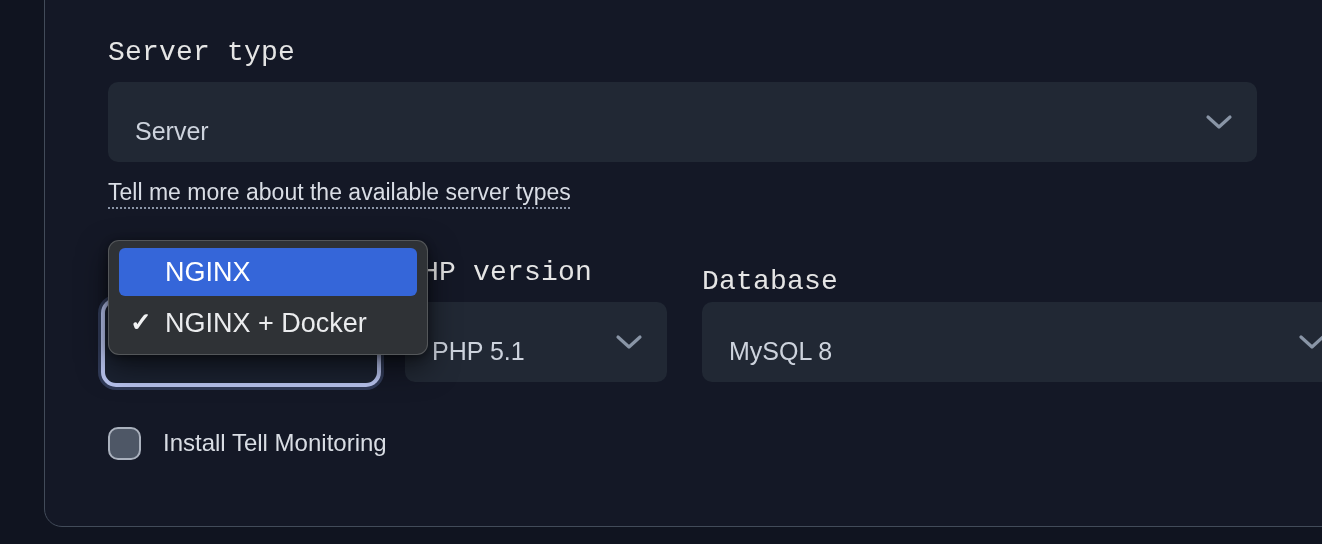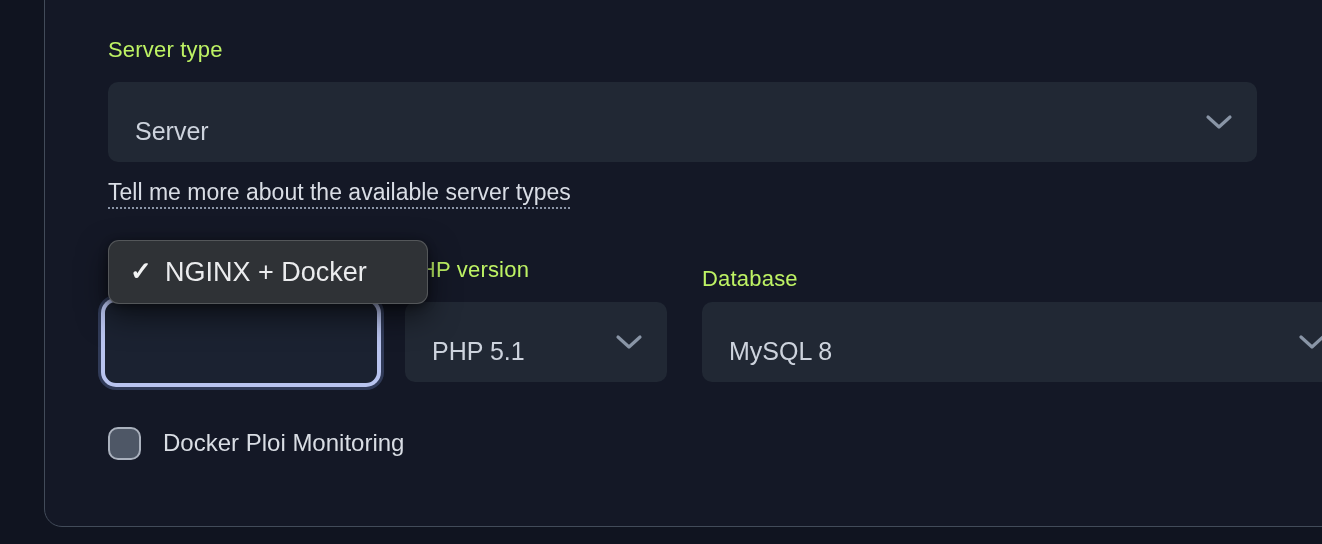--- a/index.html
+++ b/index.html
@@ -23,23 +23,24 @@
     width: 1400px;
     height: 551px;
     background: #141826;
     border: 1px solid #424b59;
     border-bottom-left-radius: 18px;
     box-sizing: border-box;
   }
 
   .field-label {
     position: absolute;
-    font-size: 22px;
-    color: #bef264;
+    font-size: 28px;
+    color: #e5e5e5;
     letter-spacing: 0.2px;
+    font-family: Liberation Mono, monospace;
   }
 
   .select {
     position: absolute;
     height: 80px;
     background: #212834;
     border-radius: 10px;
     display: flex;
     align-items: center;
     box-sizing: border-box;
@@ -195,20 +196,23 @@
 </div>
 
 <div class="select" style="left:702px; top:302px; width:648px;">
   <span class="value">MySQL 8</span>
   <svg class="chev" viewBox="0 0 28 16">
     <polyline points="3,3 14,13 25,3"></polyline>
   </svg>
 </div>
 
 <div class="menu">
+  <div class="menu-item highlighted">
+    <span>NGINX</span>
+  </div>
   <div class="menu-item">
     <span class="check">✓</span>
     <span>NGINX + Docker</span>
   </div>
 </div>
 
 <div class="checkbox"></div>
-<div class="checkbox-label">Docker Ploi Monitoring</div>
+<div class="checkbox-label">Install Tell Monitoring</div>
 
 </body></html>

